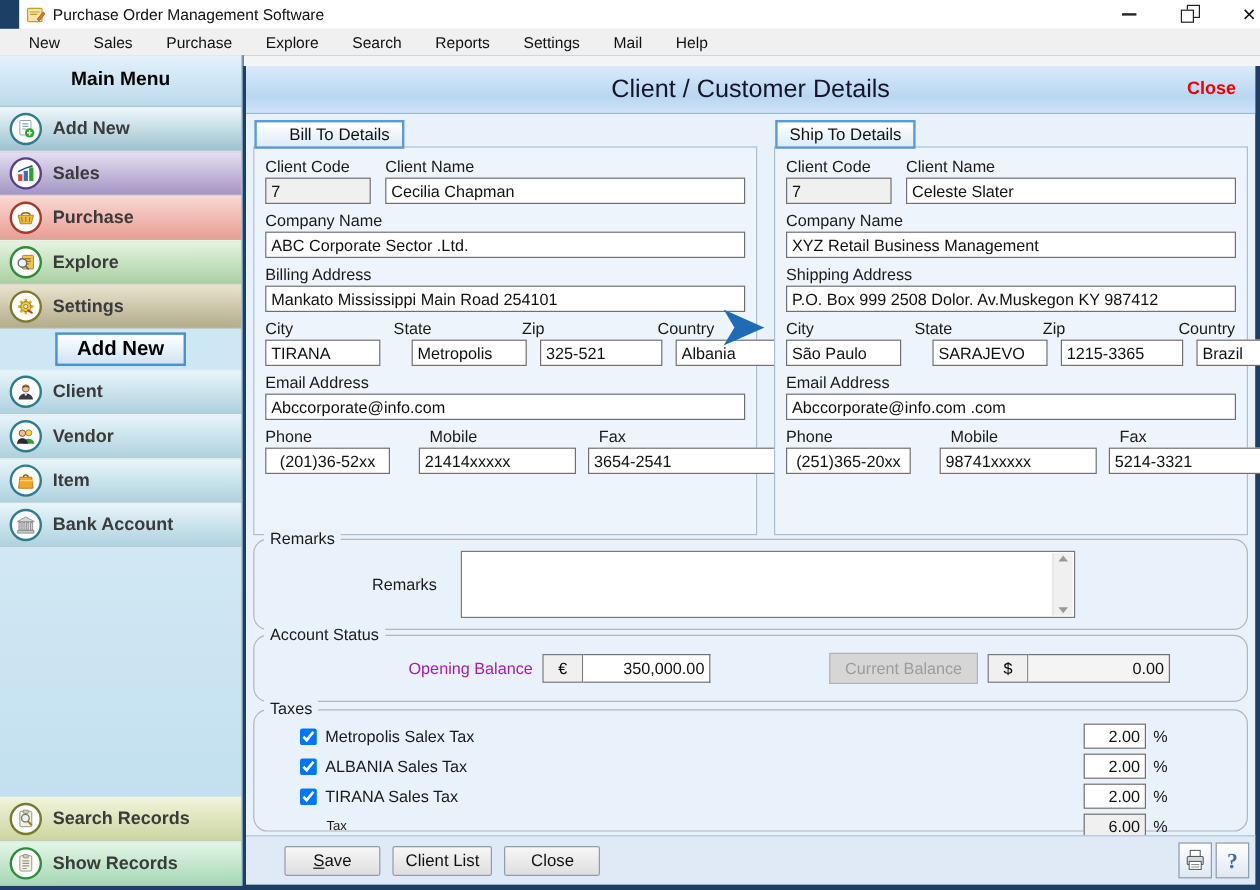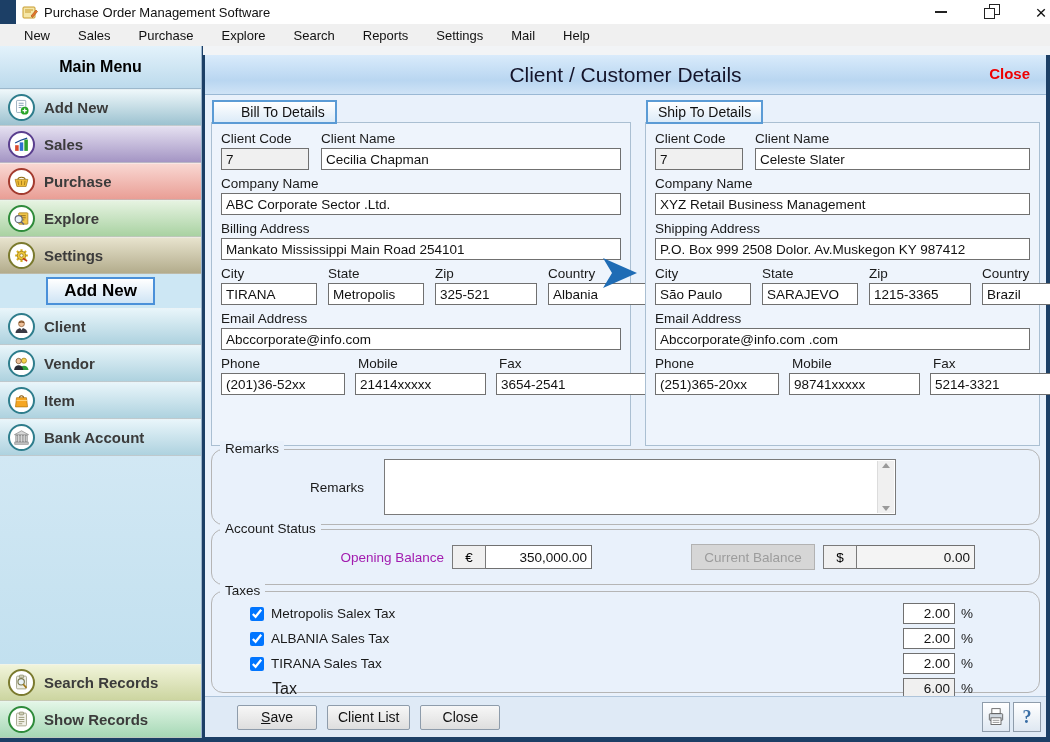--- a/index.html
+++ b/index.html
@@ -66,25 +66,25 @@
          box-sizing:border-box;padding:8px 9px;}
   .row{display:flex;align-items:center;}
   .lbl{font-size:13.5px;color:#1a1a1a;margin-bottom:2px;}
   .inp{height:22px;border:1px solid #707070;background:#fff;font-family:"Liberation Sans",sans-serif;
        font-size:13.5px;color:#111;padding:0 4px;box-sizing:border-box;margin-bottom:6px;}
   .inp.gray{background:#f0f0f0;}
   .full{width:100%;}
   .flex1{flex:1;}
   .w-code{width:88px;margin-right:12px;}
   .lw-code{width:100px;}
-  .w-city{width:96px;margin-right:11px;} .lw-city{width:107px;}
+  .w-city{width:96px;margin-right:26px;} .lw-city{width:107px;}
   .w-state{width:96px;margin-right:11px;} .lw-state{width:107px;}
   .w-zip{width:102px;margin-right:11px;} .lw-zip{width:113px;}
   .w-country{flex:1;}
-  .w-phone{width:124px;margin-right:10px;} .lw-phone{width:137px;}
+  .w-phone{width:104px;margin-right:24px;text-align:center;} .lw-phone{width:137px;}
   .w-mobile{width:131px;margin-right:10px;} .lw-mobile{width:141px;}
   .w-fax{flex:1;}
   .arrow{position:absolute;left:397px;top:200px;z-index:3;}
 
   .groupbox{position:absolute;border:1px solid #b5b5b5;border-radius:12px;box-sizing:border-box;}
   .gb-legend{position:absolute;top:-9px;left:8px;background:#e9f1fb;padding:0 5px;font-size:13.5px;color:#1a1a1a;}
 
   .remarks-box{left:6px;top:394px;width:829px;height:76px;display:flex;align-items:center;}
   .remarks-lbl{width:152px;text-align:right;padding-right:20px;font-size:13.5px;color:#1a1a1a;}
   .textarea{position:relative;width:512px;height:56px;background:#fff;border:1px solid #7a7a7a;box-sizing:border-box;}
@@ -102,21 +102,21 @@
           color:#9c9c9c;font-size:13.5px;display:flex;align-items:center;justify-content:center;}
   .cb-inp{width:118px;background:#f4f4f4;}
 
   .taxes-box{left:6px;top:536px;width:829px;height:102px;padding:10px 66px 0 38px;}
   .tax-row{display:flex;align-items:center;height:23px;margin-bottom:2px;}
   .tax-check{width:14px;height:14px;margin:0 7px 0 0;}
   .tax-lbl{font-size:13.5px;color:#1a1a1a;}
   .tax-spacer{flex:1;}
   .tax-inp{width:52px;height:21px;text-align:right;margin-bottom:0;}
   .pct{font-size:13.5px;margin-left:6px;color:#1a1a1a;}
-  .tax-total-lbl{margin-left:22px;font-size:16px;color:#1a1a1a;}
+  .tax-total-lbl{margin-left:22px;font-size:11px;color:#1a1a1a;}
 
   .footer{position:absolute;left:0;top:641px;width:841px;height:41px;background:#dfeaf6;
           border-top:1px solid #aec4da;box-sizing:border-box;display:flex;align-items:center;padding-left:32px;}
   .btn{display:inline-block;min-width:80px;height:25px;line-height:23px;text-align:center;font-size:14px;color:#111;
        background:linear-gradient(#f7f7f7,#dedede);border:1px solid #8e9cab;border-radius:2px;
        margin-right:10px;cursor:pointer;box-sizing:border-box;padding:0 10px;}
   .btn-save::first-letter{text-decoration:underline;}
   .branding{position:absolute;left:50%;top:1px;transform:translateX(-50%);height:36px;
             background:linear-gradient(#2d4a78,#1d3a63);border:2px solid #55779f;border-radius:9px;
             color:#fff;font-size:23px;font-weight:bold;display:flex;align-items:center;padding:0 22px;box-sizing:border-box;}

